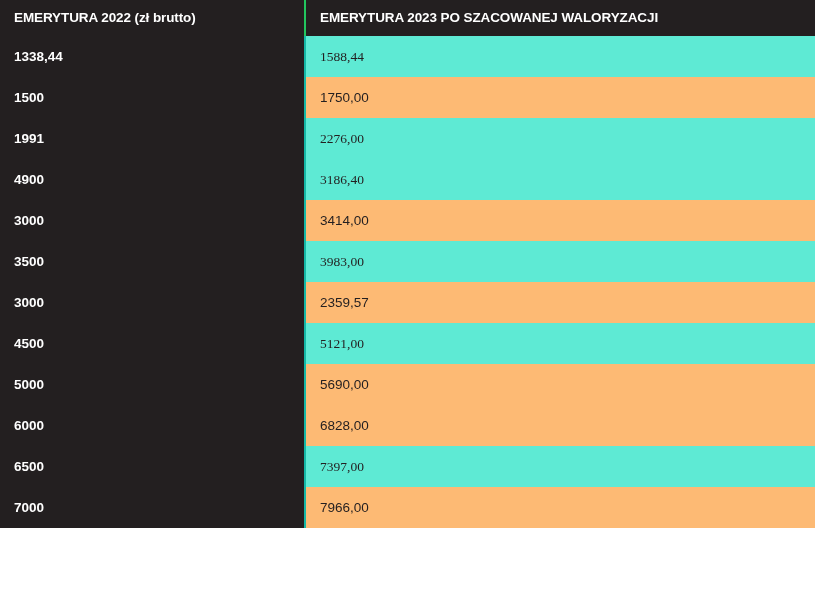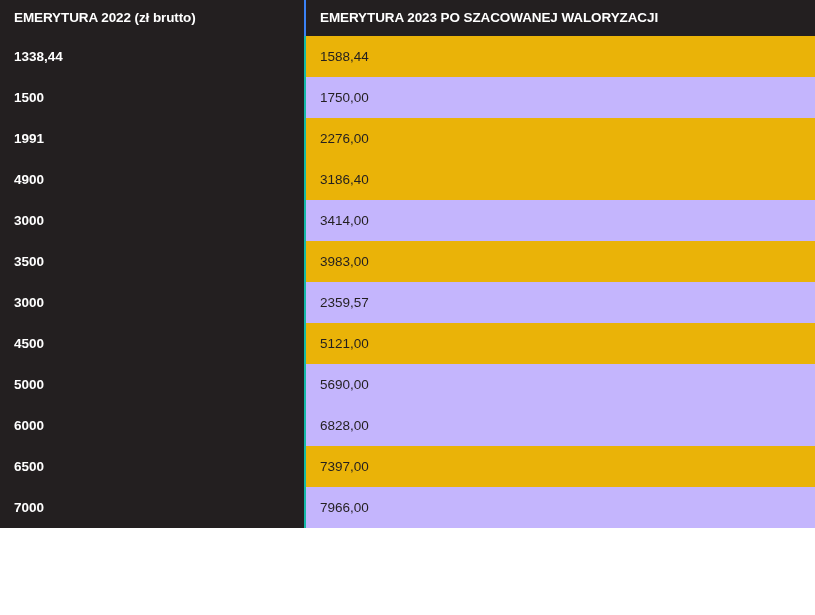--- a/index.html
+++ b/index.html
@@ -32,21 +32,21 @@
     color: #ffffff;
     font-size: 13.5px;
     font-weight: bold;
     text-align: left;
     padding: 10px 14px 11px 14px;
     letter-spacing: -0.1px;
     vertical-align: middle;
     height: 14px;
   }
   thead th.head-left {
-    border-right: 2px solid #3b82f6;
+    border-right: 2px solid #22c55e;
     margin-left: 36px;
   }
 
   tbody td {
     font-size: 13.5px;
     vertical-align: middle;
     height: 41px;
     padding: 0 14px;
     box-sizing: border-box;
   }
@@ -54,22 +54,22 @@
     background: #231f20;
     color: #ffffff;
     font-weight: bold;
     border-right: 2px solid #14b8a6;
     letter-spacing: 0px;
   }
   tbody td.cell-right {
     color: #231f20;
     font-weight: normal;
   }
-  tbody tr.odd td.cell-right { background: #eab308; }
-  tbody tr.even td.cell-right { background: #c4b5fd; }
+  tbody tr.odd td.cell-right { background: #5eead4; font-family: Liberation Serif, serif; }
+  tbody tr.even td.cell-right { background: #fdba74; }
 </style>
 </head>
 <body>
 
 <div class="table-wrap">
   <table class="pension-table">
     <colgroup>
       <col class="col-left">
       <col class="col-right">
     </colgroup>

